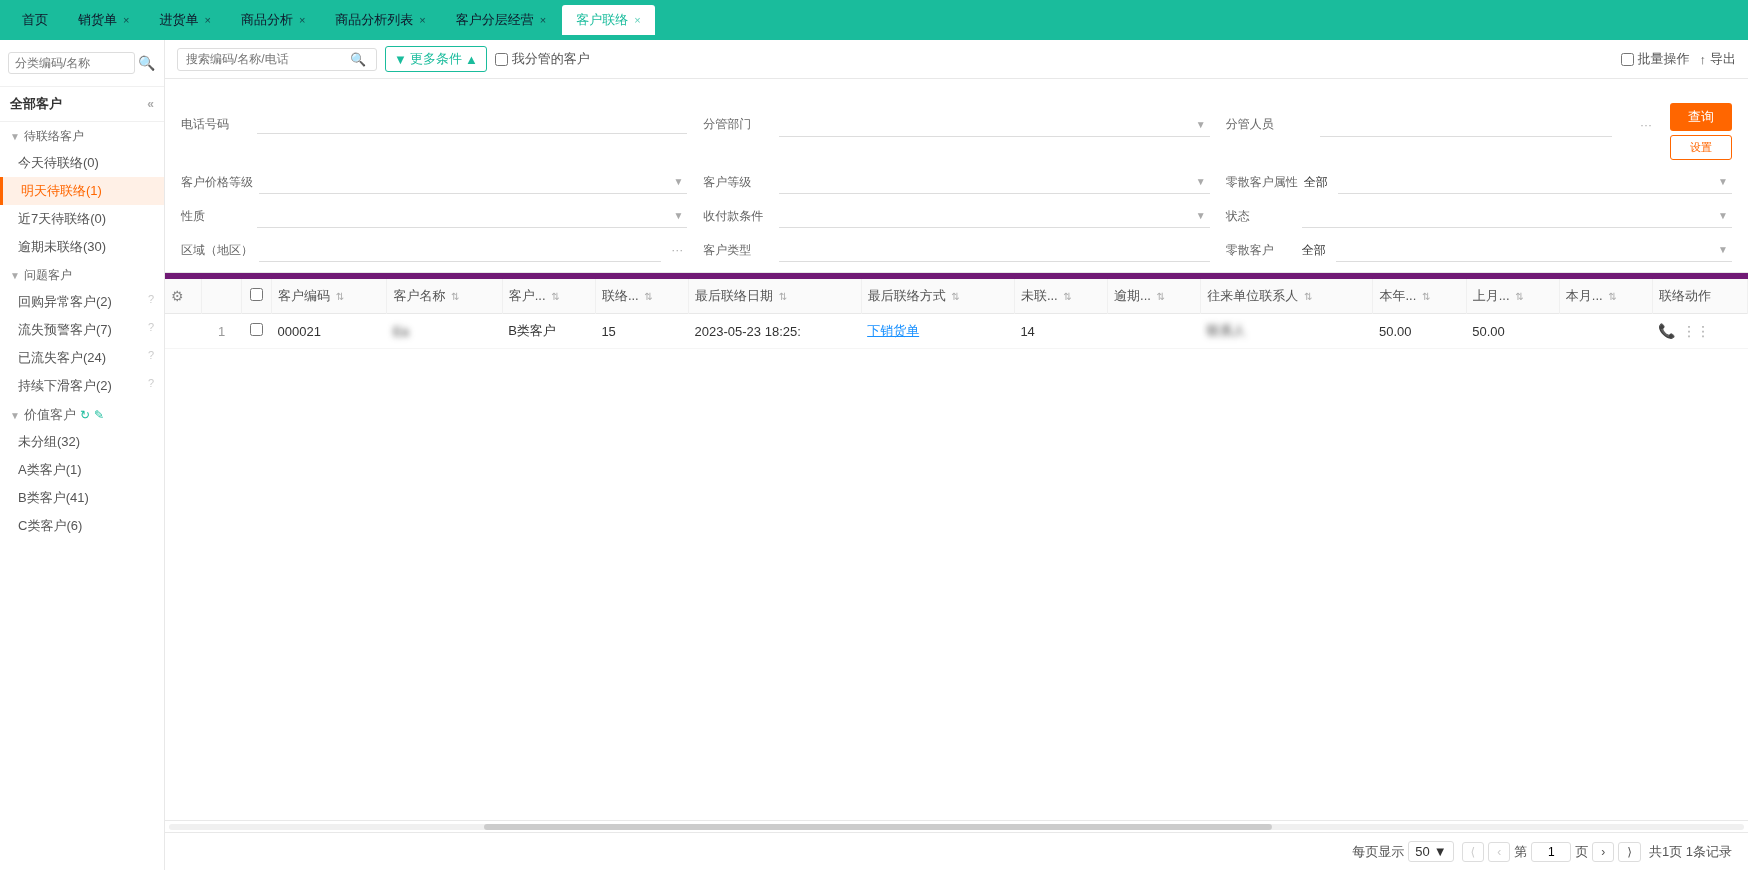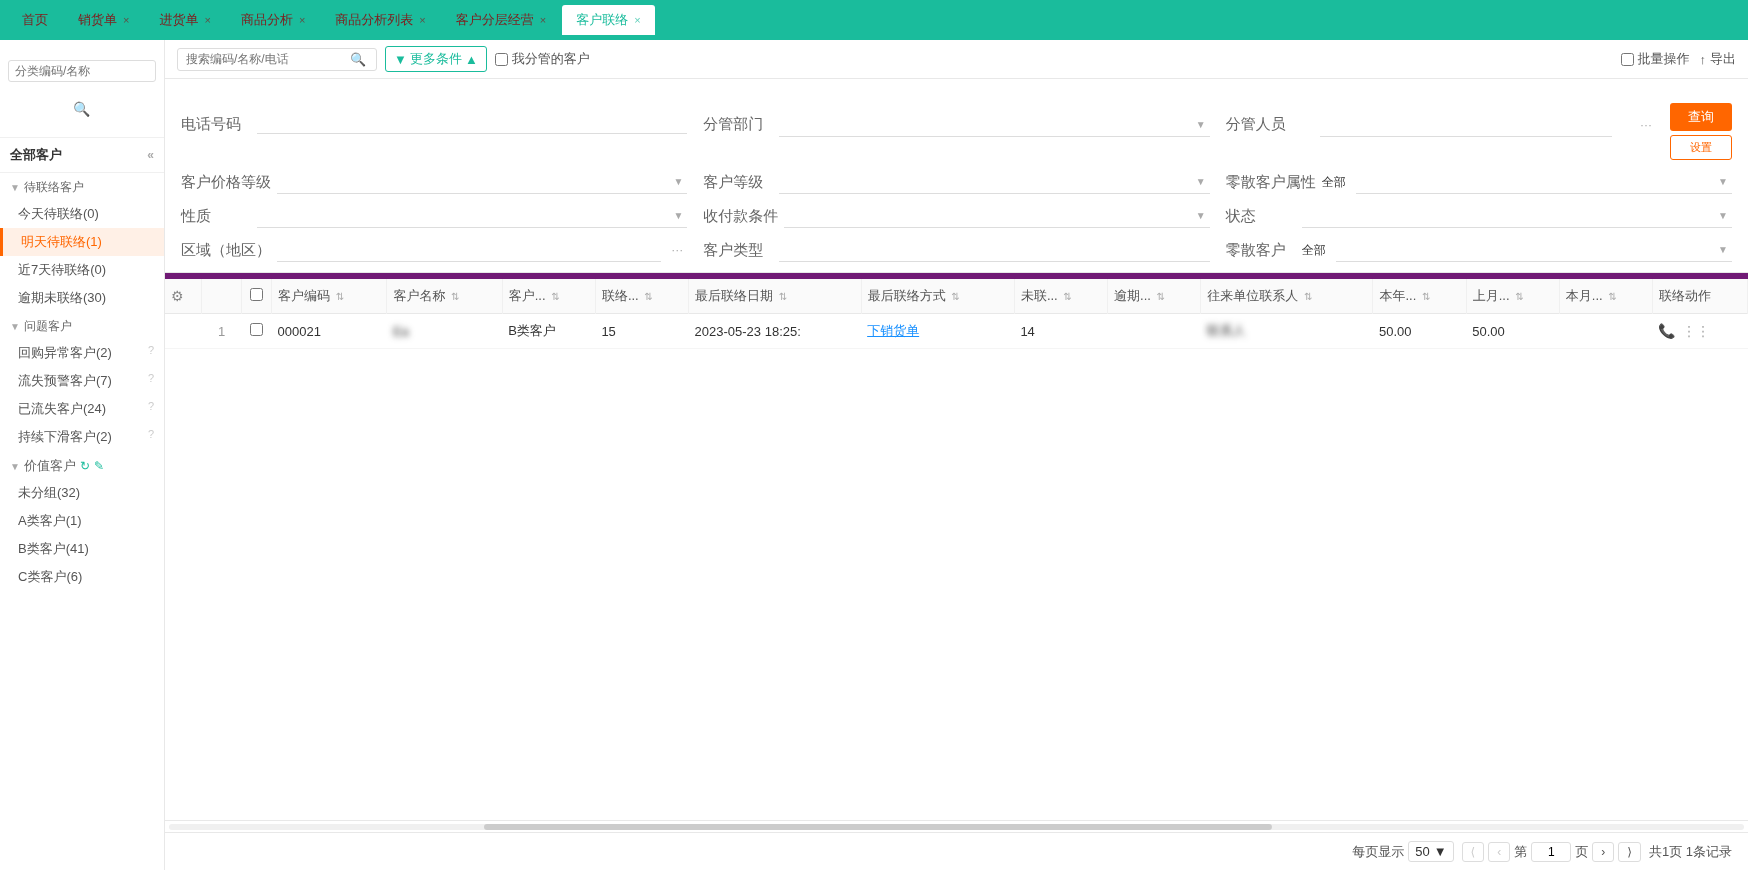--- a/index.html
+++ b/index.html
@@ -8,21 +8,21 @@
     
     .top-nav {
       background: #1abc9c;
       height: 40px;
       display: flex;
       align-items: center;
       padding: 0 8px;
       gap: 2px;
     }
     .nav-item {
-      color: #7f1d1d;
+      color: #0f172a;
       padding: 6px 14px;
       cursor: pointer;
       border-radius: 3px 3px 0 0;
       white-space: nowrap;
       font-size: 13px;
       display: flex;
       align-items: center;
       gap: 4px;
     }
     .nav-item.active { background: #fff; color: #1abc9c; }
@@ -41,24 +41,23 @@
       min-width: 165px;
       background: #fff;
       border-right: 1px solid #e8e8e8;
       overflow-y: auto;
       display: flex;
       flex-direction: column;
     }
     .sidebar-search {
       display: flex;
       align-items: center;
-      padding: 20px 8px;
+      padding: 12px 8px;
       border-bottom: 1px solid #f0f0f0;
-      gap: 19px;
-      flex-direction: column;
+      gap: 4px;
     }
     .sidebar-search input {
       border: 1px solid #ddd;
       border-radius: 3px;
       padding: 3px 6px;
       font-size: 12px;
       width: 100%;
       outline: none;
       color: #999;
     }
@@ -180,21 +179,21 @@
       grid-template-columns: 1fr 1fr 1fr;
       gap: 10px 16px;
     }
     .filter-row {
       display: flex;
       align-items: center;
       gap: 6px;
     }
     .filter-label {
       color: #666;
-      font-size: 15px;
+      font-size: 12px;
       white-space: nowrap;
       min-width: 70px;
     }
     .filter-input {
       flex: 1;
       border: none;
       border-bottom: 1px solid #ddd;
       outline: none;
       font-size: 12px;
       padding: 2px 4px;

